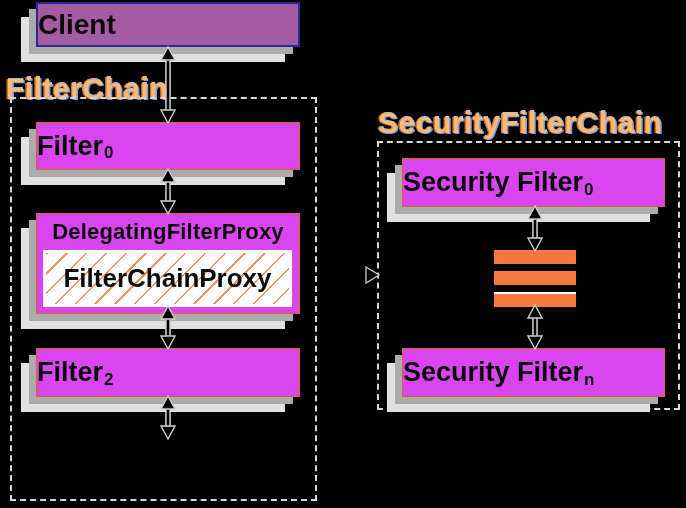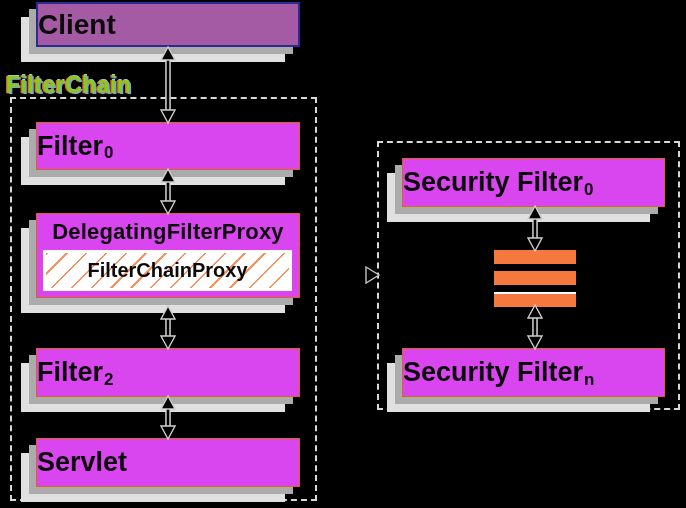--- a/index.html
+++ b/index.html
@@ -10,22 +10,22 @@
   }
 
   
   .chain-frame {
     position:absolute;
     border:2px dashed #d8d8d8;
     background:transparent;
   }
   .chain-label {
     position:absolute;
-    font-weight:bold; font-size:23px; line-height:1;
-    color:#84cc16;
+    font-weight:bold; font-size:30px; line-height:1;
+    color:#fdba74;
     letter-spacing:.5px;
     text-shadow:
       -1.5px 0 0 rgba(228,122,44,.9),
        1.5px .5px 0 rgba(128,168,246,.95),
        0 -1px 0 rgba(205,224,255,.85),
       -.5px 1.2px 0 rgba(86,116,198,.55);
     white-space:nowrap;
   }
 
   
@@ -58,21 +58,21 @@
     font-size:22px; font-weight:bold; letter-spacing:.2px;
   }
   #fcp-box {
     position:absolute; left:6px; right:7px; top:36px; bottom:6px;
     background-color:#ffffff;
     background-image:repeating-linear-gradient(135deg,
       rgba(244,118,58,.8) 0px, rgba(244,118,58,.8) 1.6px,
       transparent 1.6px, transparent 14px);
     border:3px solid #ffffff;
     display:flex; align-items:center; justify-content:center;
-    font-size:20px; font-weight:bold; color:#0b0b0b;
+    font-size:26px; font-weight:bold; color:#0b0b0b;
     box-sizing:border-box;
   }
 
   
   .stack-bar {
     position:absolute; left:494px; width:82px; height:14px;
     background:#f5793e;
   }
   .stack-bar.last { border-top:2px solid #ffffff; height:15px; box-sizing:border-box; }
 
@@ -84,46 +84,44 @@
   }
 </style>
 </head>
 <body>
 
 <div id="stage">
 
   <div class="chain-label" style="left:6px; top:74px;">FilterChain</div>
   <div class="chain-frame" style="left:10px; top:97px; width:303px; height:400px;"></div>
 
+  <div class="chain-label" style="left:378px; top:108px;">SecurityFilterChain</div>
   <div class="chain-frame" style="left:377px; top:141px; width:299px; height:265px;"></div>
 
   <div class="box purple" style="left:36px; top:2px; width:264px; height:45px;">
     <span>Client</span>
   </div>
 
   <div class="box orange" style="left:36px; top:122px; width:264px; height:48px;">
     <span>Filter</span>
       <span class="sub">0</span>
   </div>
 
-  <div class="box orange" id="dfp-box" style="left:36px; top:213px; width:264px; height:85px;">
+  <div class="box orange" id="dfp-box" style="left:36px; top:213px; width:264px; height:101px;">
     <div id="dfp-title">DelegatingFilterProxy</div>
     <div id="fcp-box">
       <span>FilterChainProxy</span>
     </div>
   </div>
 
   <div class="box orange" style="left:36px; top:348px; width:264px; height:49px;">
     <span>Filter</span>
       <span class="sub">2</span>
   </div>
 
-  <div class="box orange" style="left:36px; top:438px; width:264px; height:49px;">
-    <span>Servlet</span>
-  </div>
 
   <div class="box orange" style="left:402px; top:158px; width:263px; height:49px;">
     <span>Security Filter</span>
       <span class="sub">0</span>
   </div>
 
   <div class="stack-bar" style="top:250px;"></div>
   <div class="stack-bar" style="top:271px;"></div>
   <div class="stack-bar last" style="top:292px;"></div>
 

